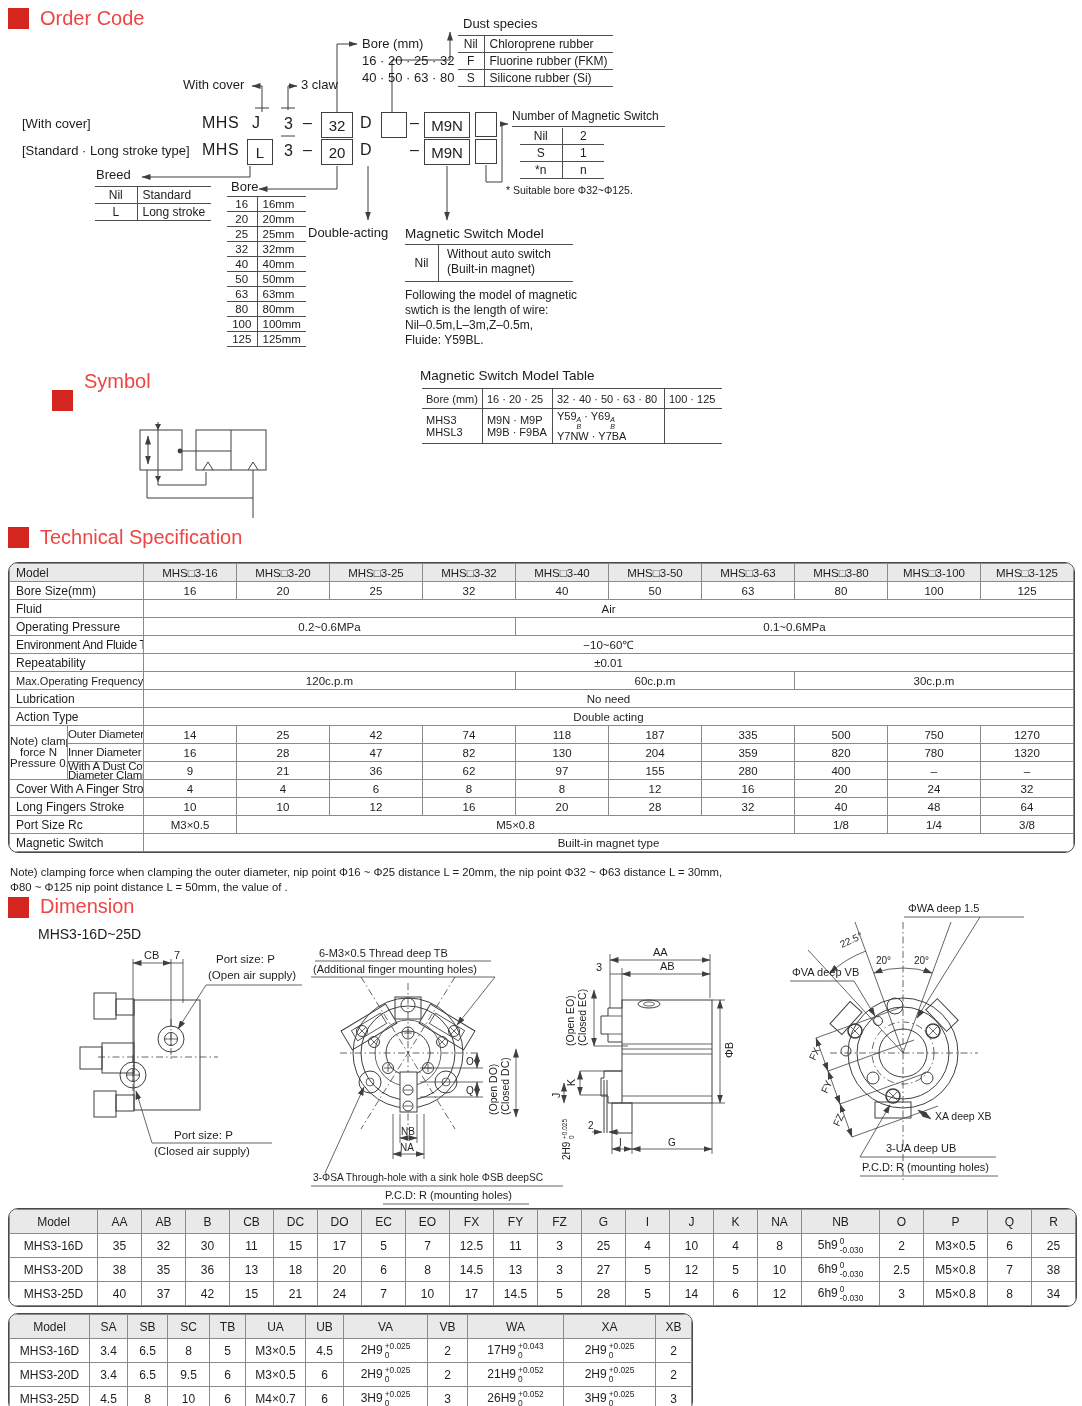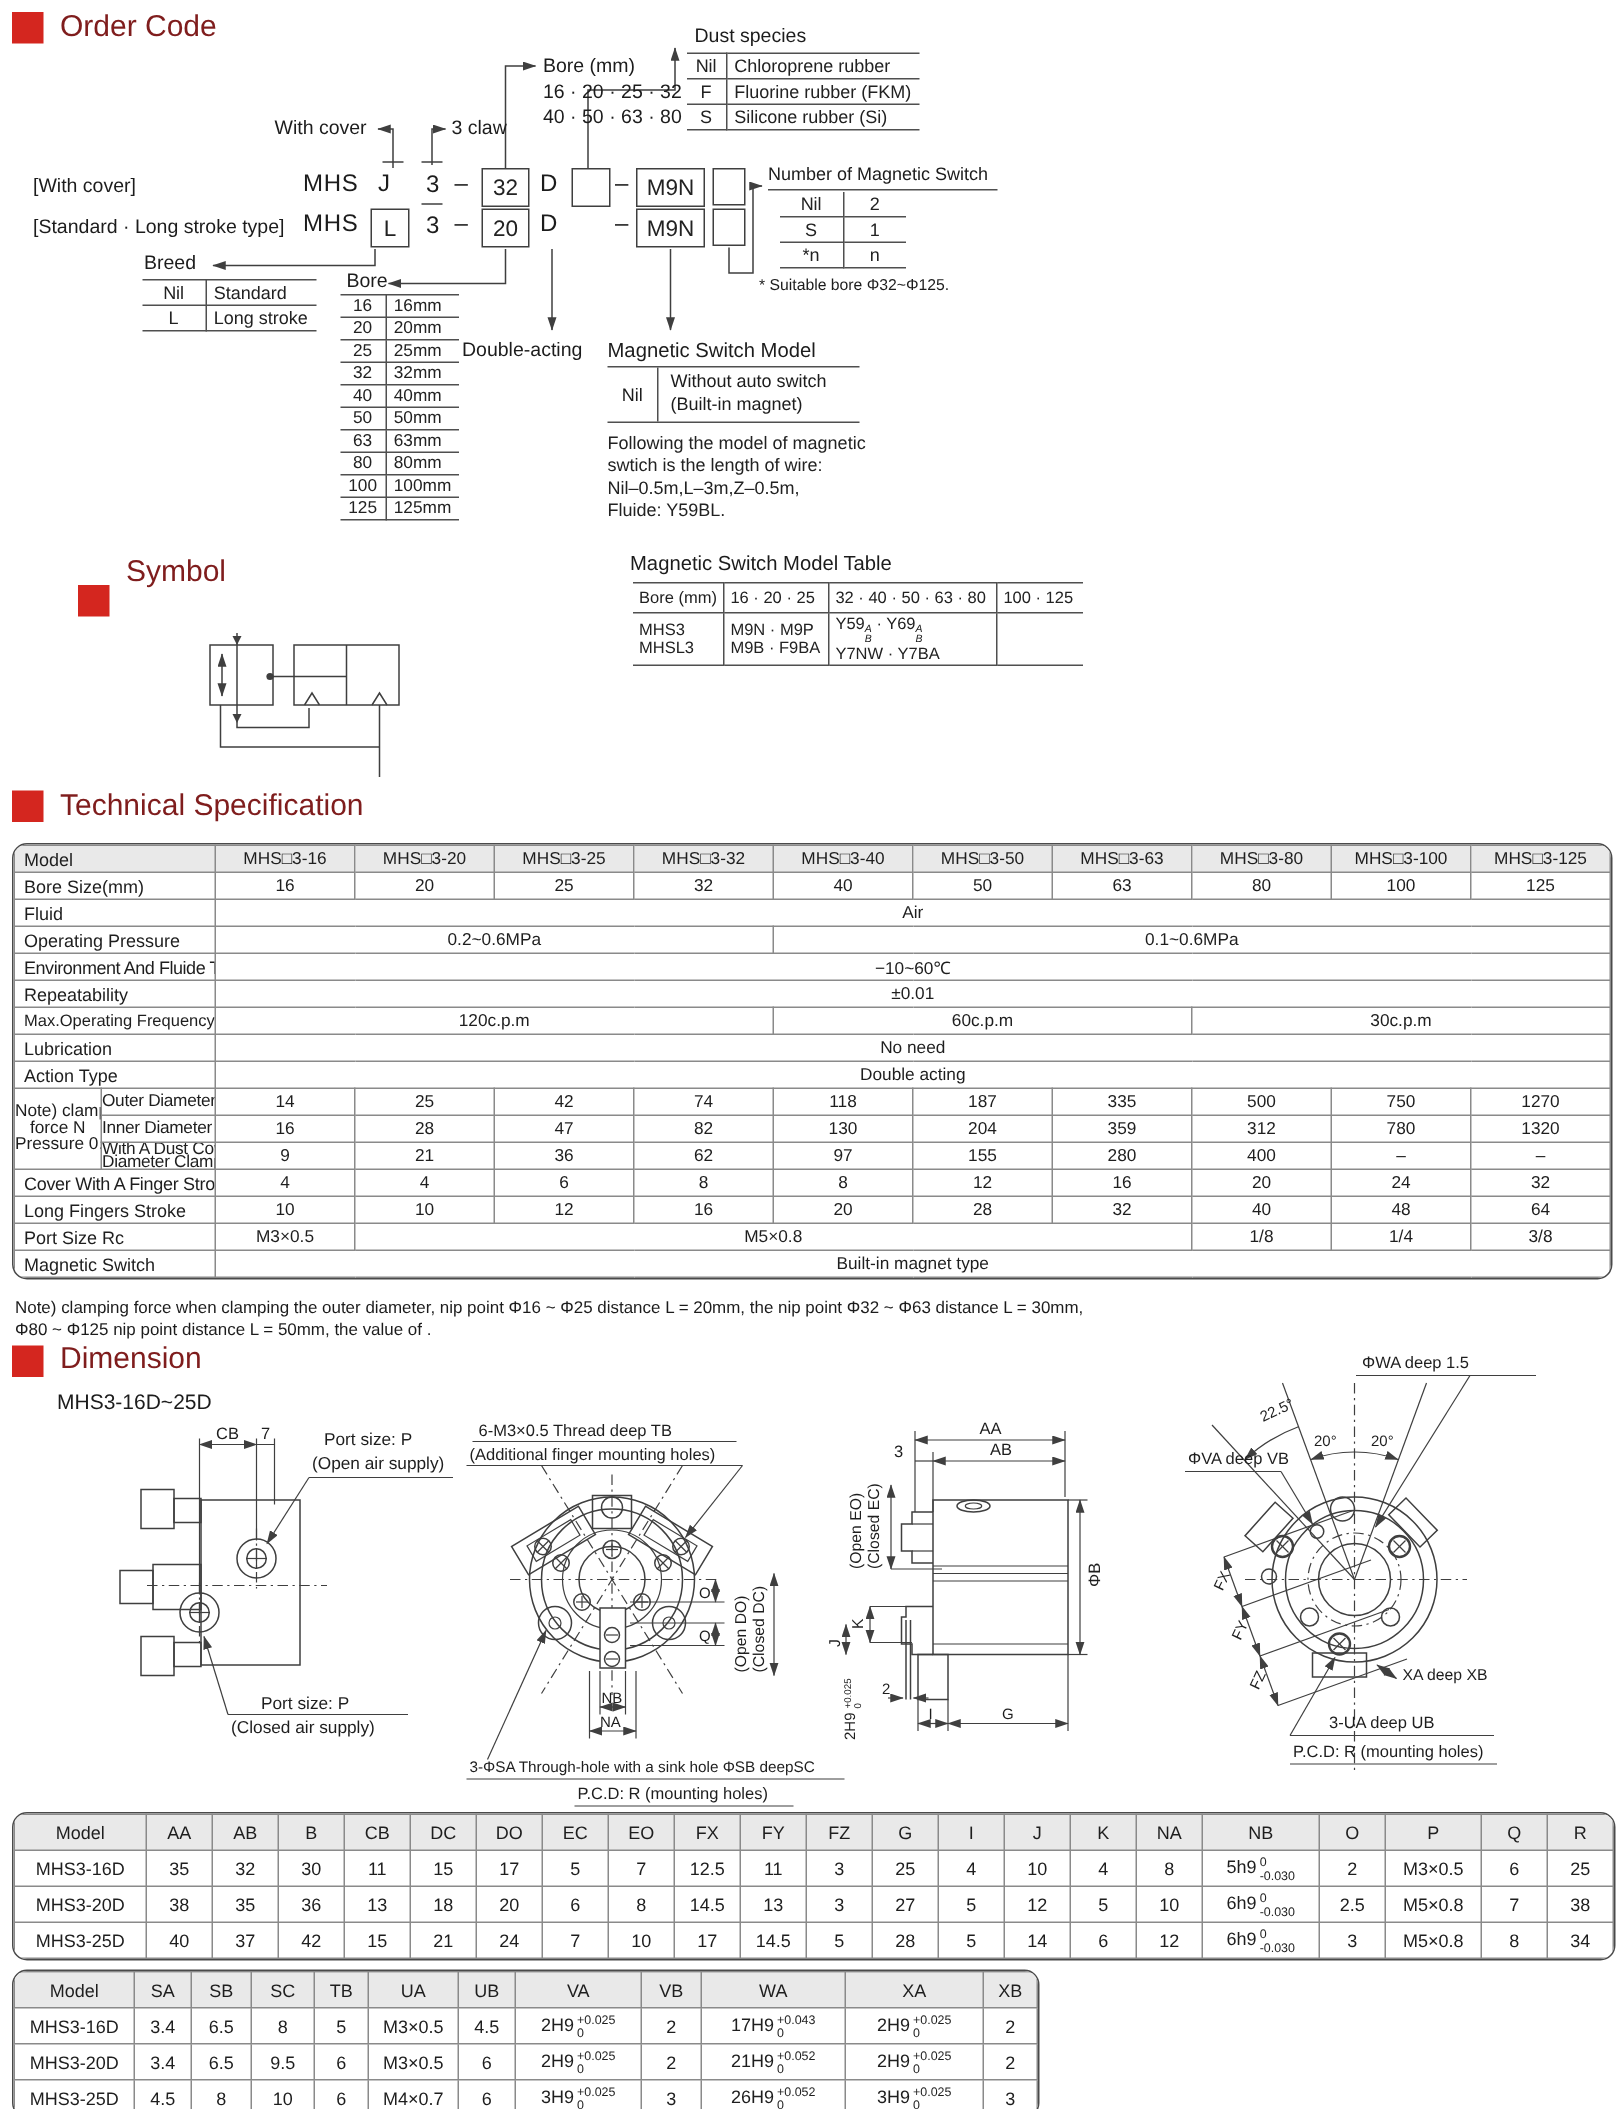--- a/index.html
+++ b/index.html
@@ -1,20 +1,20 @@
 <!DOCTYPE html>
 <html><head>
 <meta charset="utf-8">
 <style>
 *{box-sizing:border-box;margin:0;padding:0}
 html,body{background:#fff}
 body{width:1082px;height:1406px;position:relative;font-family:"Liberation Sans",sans-serif;color:#1c1c1c;overflow:hidden}
 .t{position:absolute;white-space:nowrap;line-height:1.15}
 .redsq{position:absolute;width:21px;height:21px;background:#d4261f}
-.title{font-size:20px;color:#7f1d1d}
+.title{font-size:20px;color:#ef4444}
 .cbox{position:absolute;border:1.5px solid #3f3f3f;display:flex;align-items:center;justify-content:center;font-size:15px;color:#222;background:#fff}
 .codetxt{font-size:16px;letter-spacing:.5px}
 .mini{position:absolute;border-collapse:collapse}
 .mini td{border-bottom:1px solid #4f4f4f;font-size:12px;padding:1px 5px;white-space:nowrap;color:#222}
 .mini td.c1{border-right:1px solid #4f4f4f;text-align:center}
 .mini.topline tr:first-child td{border-top:1px solid #4f4f4f}
 .oc-note{position:absolute;font-size:12px;line-height:15px;color:#222}
 .smt{position:absolute;border-collapse:collapse}
 .smt td{border-bottom:1px solid #4f4f4f;font-size:11px;padding:1px 4px;vertical-align:middle;color:#222;white-space:nowrap}
 .smt tr:first-child td{border-top:1.5px solid #4f4f4f}
@@ -353,21 +353,21 @@
 </tr>
 <tr>
   <td class="sub">Inner Diameter Clamping</td>
   <td>16</td>
           <td>28</td>
           <td>47</td>
           <td>82</td>
           <td>130</td>
           <td>204</td>
           <td>359</td>
-          <td>312</td>
+          <td>820</td>
           <td>780</td>
           <td>1320</td>
 </tr>
 <tr>
   <td class="sub">
             <div>With A Dust Cover Outer</div>
             <div>Diameter Clamping</div>
           </td>
   <td>9</td>
           <td>21</td>

